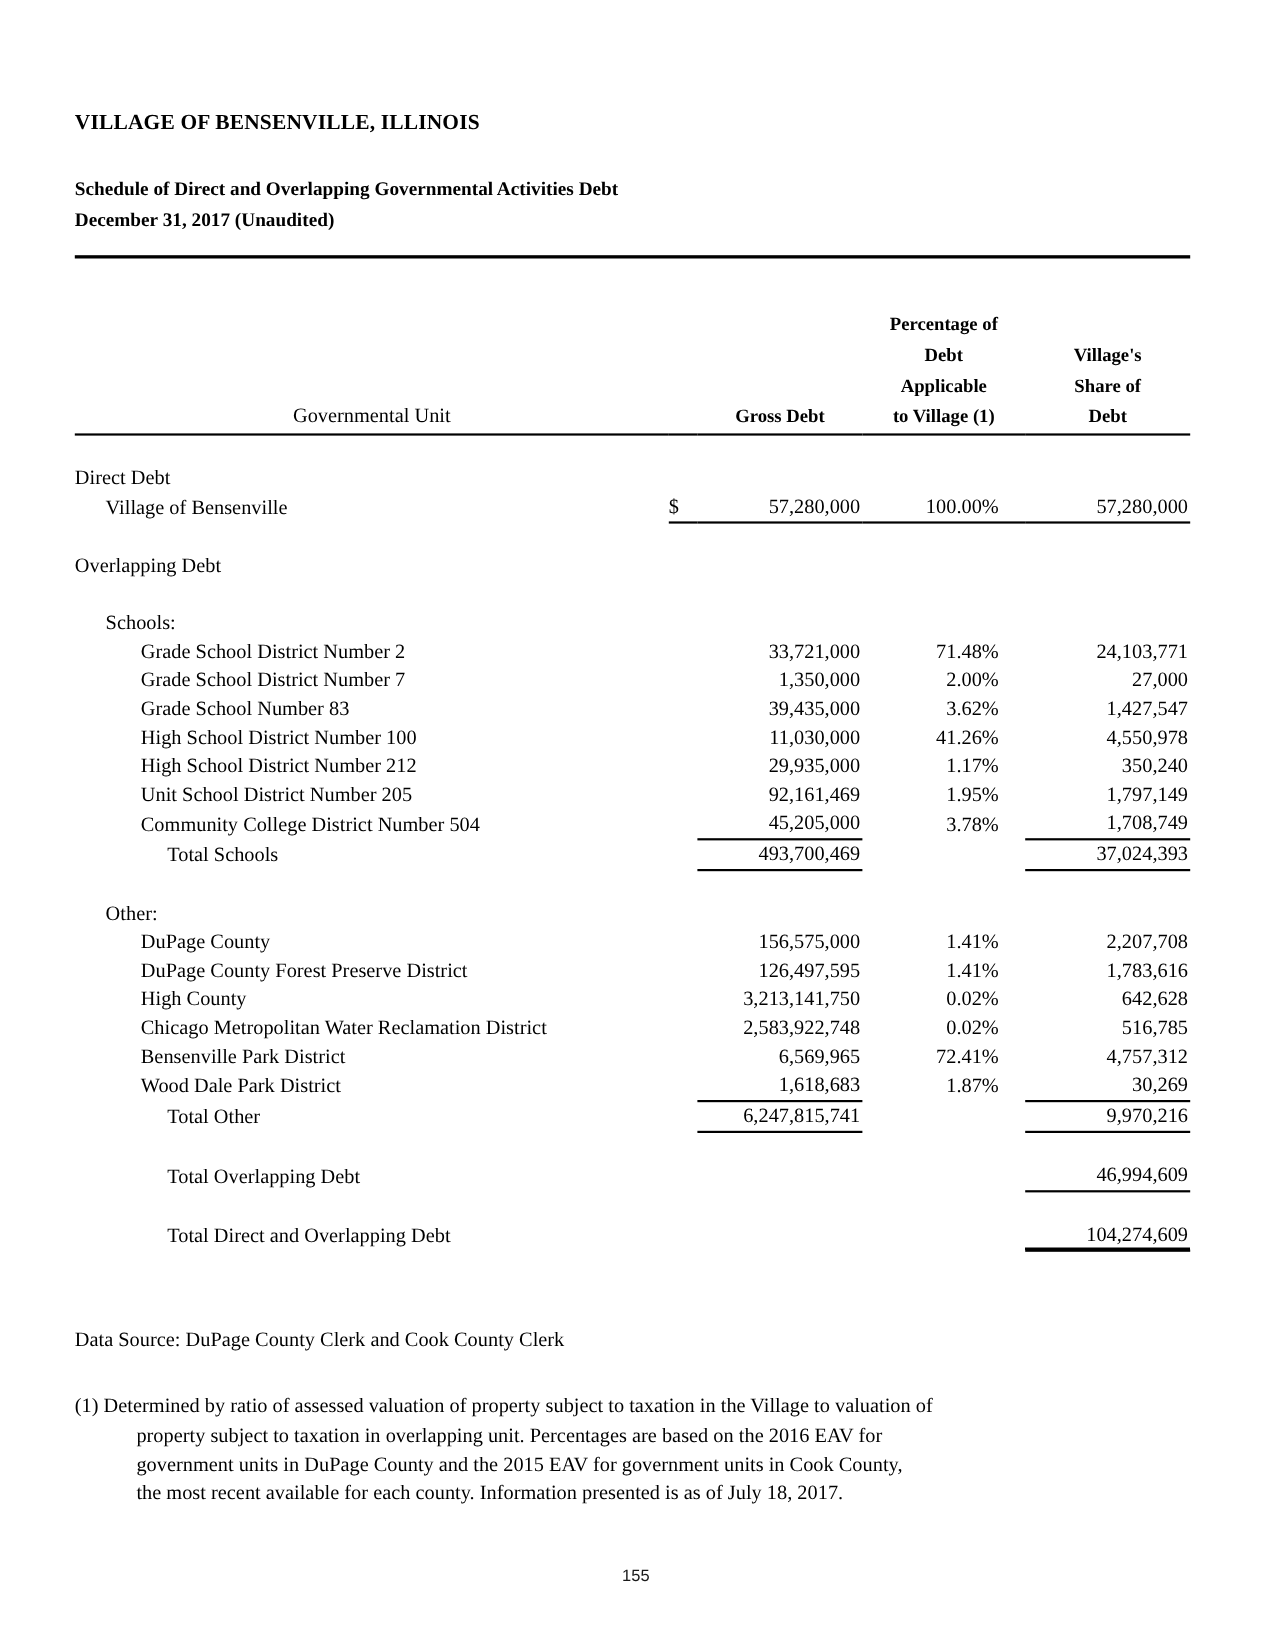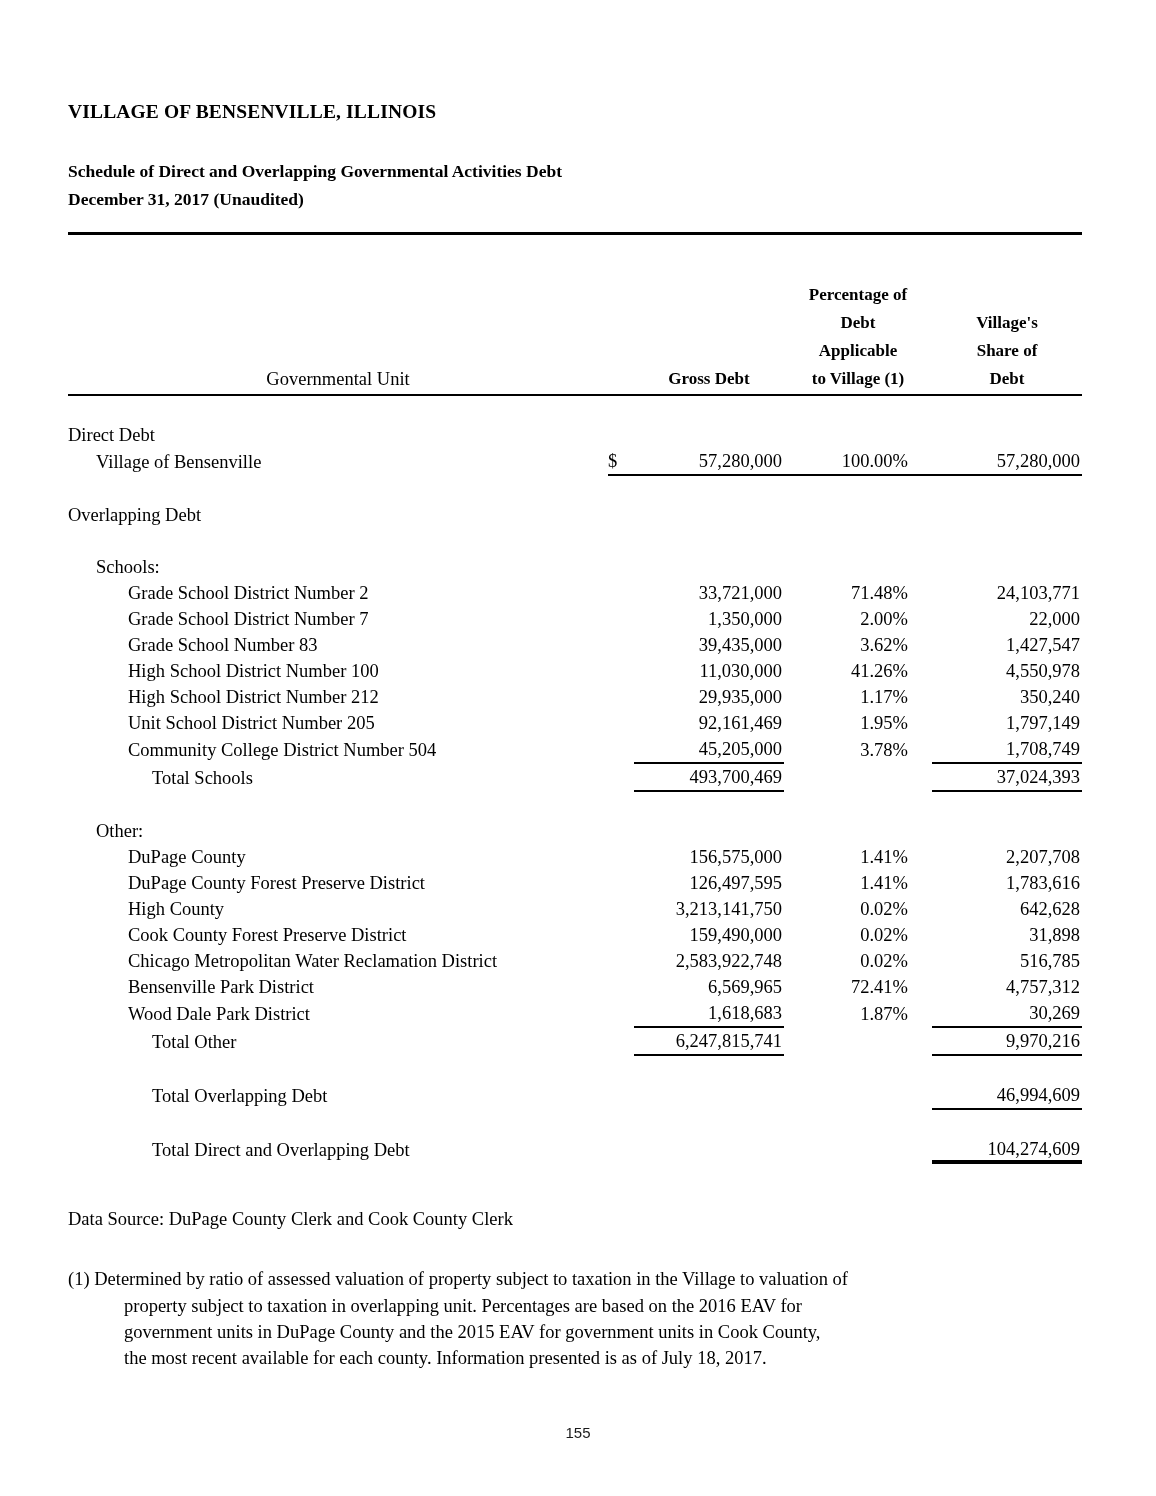--- a/index.html
+++ b/index.html
@@ -263,21 +263,21 @@
           <td class="cur"></td>
           <td class="num">33,721,000</td>
           <td class="pct">71.48%</td>
           <td class="num">24,103,771</td>
         </tr>
         <tr>
           <td class="unit ind2">Grade School District Number 7</td>
           <td class="cur"></td>
           <td class="num">1,350,000</td>
           <td class="pct">2.00%</td>
-          <td class="num">22,000</td>
+          <td class="num">27,000</td>
         </tr>
         <tr>
           <td class="unit ind2">Grade School Number 83</td>
           <td class="cur"></td>
           <td class="num">39,435,000</td>
           <td class="pct">3.62%</td>
           <td class="num">1,427,547</td>
         </tr>
         <tr>
           <td class="unit ind2">High School District Number 100</td>
@@ -344,27 +344,20 @@
           <td class="num">126,497,595</td>
           <td class="pct">1.41%</td>
           <td class="num">1,783,616</td>
         </tr>
         <tr>
           <td class="unit ind2">High County</td>
           <td class="cur"></td>
           <td class="num">3,213,141,750</td>
           <td class="pct">0.02%</td>
           <td class="num">642,628</td>
-        </tr>
-        <tr>
-          <td class="unit ind2">Cook County Forest Preserve District</td>
-          <td class="cur"></td>
-          <td class="num">159,490,000</td>
-          <td class="pct">0.02%</td>
-          <td class="num">31,898</td>
         </tr>
         <tr>
           <td class="unit ind2">Chicago Metropolitan Water Reclamation District</td>
           <td class="cur"></td>
           <td class="num">2,583,922,748</td>
           <td class="pct">0.02%</td>
           <td class="num">516,785</td>
         </tr>
         <tr>
           <td class="unit ind2">Bensenville Park District</td>

